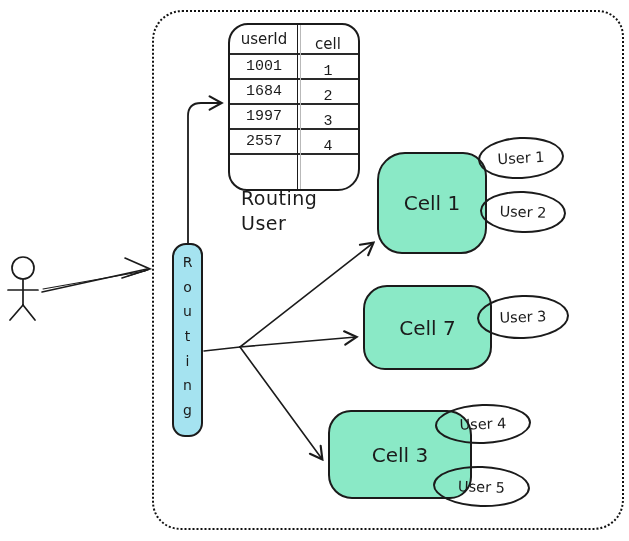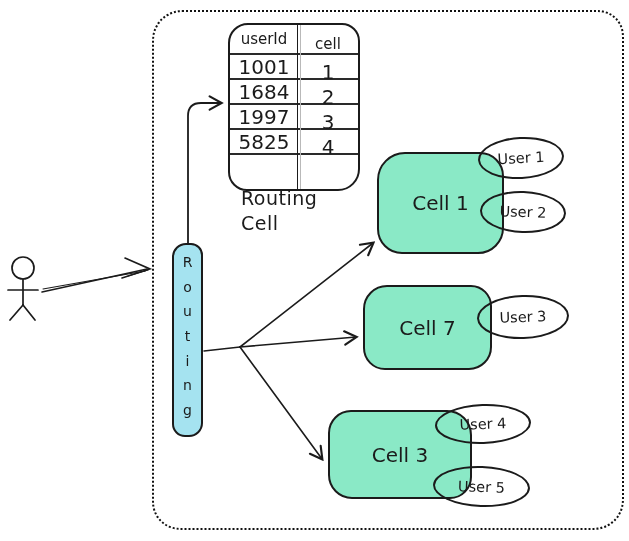--- a/index.html
+++ b/index.html
@@ -17,21 +17,21 @@
     position:absolute;left:228px;top:23px;width:128px;height:164px;
     border:2.4px solid var(--stroke,#1b1b1b);border-radius:20px 18px 22px 19px;
     background:#fff;overflow:hidden;
   }
   .rtable .vdivider{
     position:absolute;left:67px;top:0;bottom:0;width:2px;
     border-left:1.7px solid var(--stroke,#1b1b1b);border-right:1.5px solid #b9b9b9;
   }
   .trow{display:flex;width:100%;box-sizing:border-box;border-bottom:2px solid #2a2a2a;}
   .trow.header{height:30px;font-size:15px;}
-  .trow.data{height:25px;font-size:20px;}
+  .trow.data{height:25px;font-size:15px;font-family:Liberation Mono, monospace;}
   .trow.filler{height:26px;border-bottom:none;}
   .tcell{display:flex;align-items:center;justify-content:center;}
   .tcell.c0{width:68px;}
   .tcell.c1{flex:1;margin-top:10px;}
   
   .caption{
     position:absolute;left:241px;top:186px;width:96px;
     font-size:19px;line-height:1.3;letter-spacing:.5px;
   }
   
@@ -45,21 +45,21 @@
     writing-mode:vertical-rl;text-orientation:upright;
     font-size:14px;font-weight:500;letter-spacing:.62em;line-height:1;
   }
   
   .cellbox{
     position:absolute;background:var(--cell-fill,#8ae9c6);
     border:2.4px solid var(--stroke,#1b1b1b);
     display:flex;align-items:center;justify-content:center;
     font-size:20px;box-sizing:border-box;
   }
-  .cell1{left:377px;top:152px;width:127px;height:102px;border-radius:28px 24px 26px 25px;}
+  .cell1{left:377px;top:152px;width:110px;height:102px;border-radius:28px 24px 26px 25px;}
   .cell2{left:363px;top:285px;width:129px;height:85px;border-radius:24px 21px 23px 22px;}
   .cell3{left:328px;top:410px;width:144px;height:89px;border-radius:23px 25px 22px 24px;}
   
   .user-ellipse{
     position:absolute;border:2px solid var(--stroke,#1b1b1b);border-radius:50%;
     display:flex;align-items:center;justify-content:center;
     font-size:14.5px;background:transparent;box-sizing:border-box;
   }
   .u1{left:478px;top:137px;width:86px;height:42px;transform:rotate(-3deg);}
   .u2{left:480px;top:191px;width:86px;height:42px;transform:rotate(2deg);}
@@ -88,27 +88,27 @@
     </div>
     <div class="trow data">
       <div class="tcell c0">1684</div>
       <div class="tcell c1">2</div>
     </div>
     <div class="trow data">
       <div class="tcell c0">1997</div>
       <div class="tcell c1">3</div>
     </div>
     <div class="trow data">
-      <div class="tcell c0">5825</div>
+      <div class="tcell c0">2557</div>
       <div class="tcell c1">4</div>
     </div>
     <div class="trow filler"></div>
   </div>
 
-  <div class="caption">Routing Cell</div>
+  <div class="caption">Routing User</div>
 
   <div class="routing-node">
     <span class="vtext">Routing</span>
   </div>
 
   <div class="cellbox cell1">
     <span>Cell 1</span>
   </div>
   <div class="cellbox cell2">
     <span>Cell 7</span>

